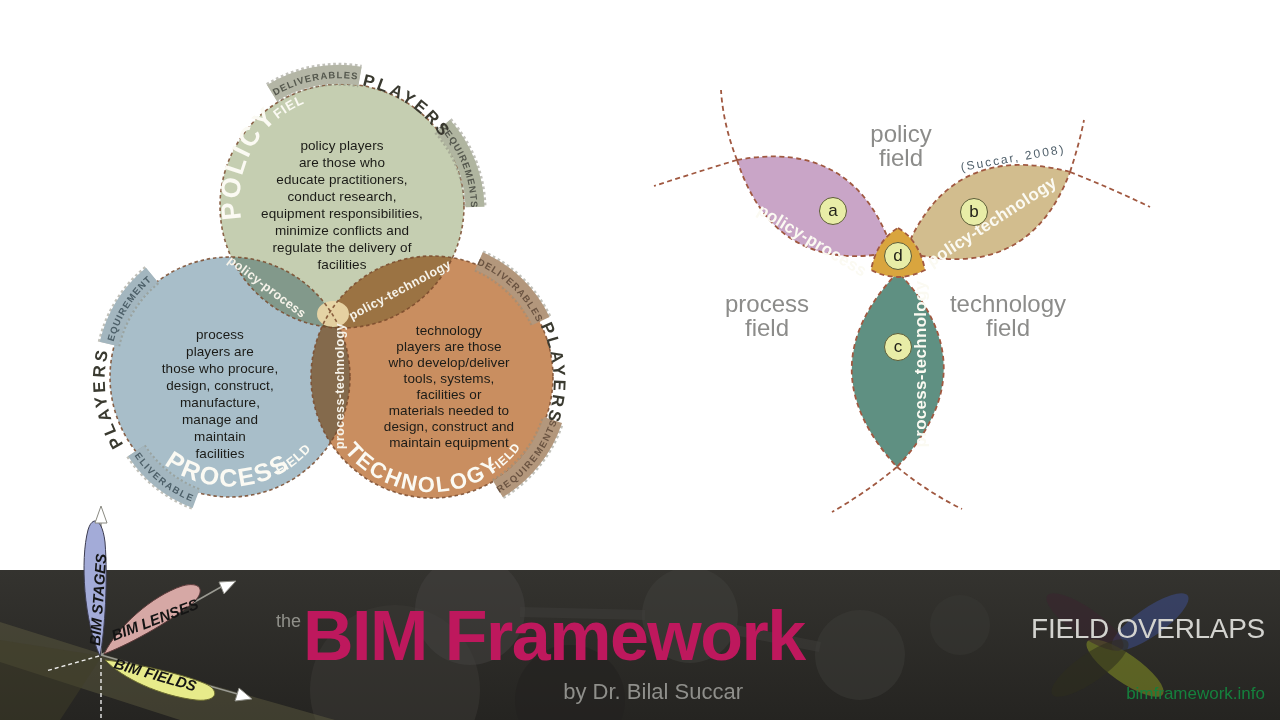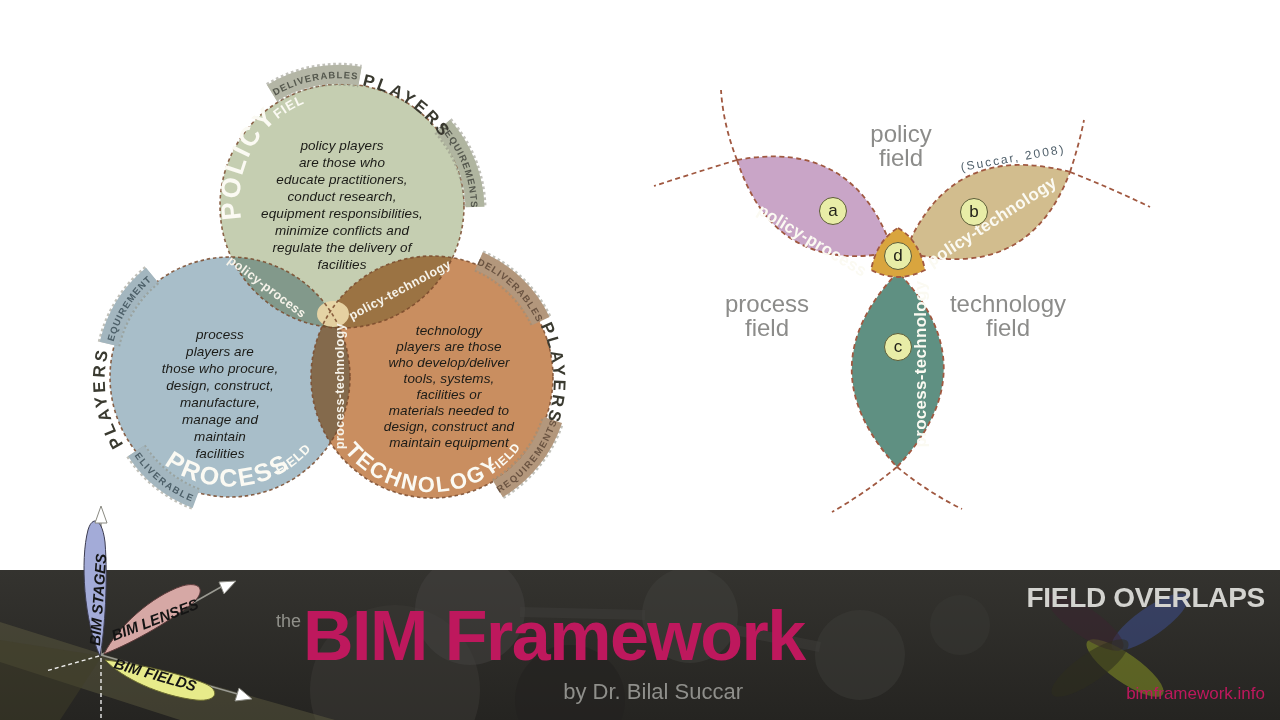--- a/index.html
+++ b/index.html
@@ -4,21 +4,21 @@
 <style>
   html,body{margin:0;padding:0;}
   body{width:1280px;height:720px;overflow:hidden;background:#ffffff;
        font-family:"Liberation Sans","DejaVu Sans",sans-serif;}
   .canvas{position:relative;width:1280px;height:720px;background:#ffffff;}
   .abs{position:absolute;}
 
   
   .desc{position:absolute;text-align:center;color:#1b1b17;font-size:13.5px;
         line-height:17px;font-weight:400;letter-spacing:.1px;}
-  .desc div{white-space:nowrap;font-style:italic;}
+  .desc div{white-space:nowrap;}
   .desc.tech{line-height:16px;}
 
   
   .ov-label{position:absolute;width:160px;text-align:center;color:#f6f3ea;
             font-size:12.5px;font-weight:700;letter-spacing:.4px;}
 
   
   .field-label{position:absolute;width:150px;text-align:center;color:#8c8c8a;
                font-size:24px;line-height:24px;font-weight:400;}
   .lens-label{position:absolute;width:190px;text-align:center;color:#fbfaf2;
@@ -29,23 +29,23 @@
          background:#e8eda7;border:1.5px solid #5c5c38;box-sizing:border-box;
          color:#23231a;font-size:17px;line-height:25px;text-align:center;}
 
   
   .footer{position:absolute;left:0;top:570px;width:1280px;height:150px;
           background:linear-gradient(#34332f,#252421);}
   .f-the{position:absolute;left:276px;top:611px;font-size:18px;color:#90908a;}
   .f-title{position:absolute;left:303px;top:601px;font-size:70px;line-height:70px;
            letter-spacing:-1.5px;color:#be185d;font-weight:700;text-align:right;}
   .f-byline{position:absolute;right:537px;top:679px;font-size:22px;color:#8f8f8b;}
-  .f-topic{position:absolute;right:15px;top:582px;font-size:28px;letter-spacing:-.3px;
-           color:#d3d3cf;font-weight:700;}
-  .f-site{position:absolute;right:15px;top:684px;font-size:17px;color:#be185d;}
+  .f-topic{position:absolute;right:15px;top:613px;font-size:28px;letter-spacing:-.3px;
+           color:#d3d3cf;font-weight:400;}
+  .f-site{position:absolute;right:15px;top:684px;font-size:17px;color:#15803d;}
 
   svg text{font-family:"Liberation Sans","DejaVu Sans",sans-serif;}
   .tabtext{font-size:9.5px;letter-spacing:1.3px;font-weight:700;}
   .players{font-size:17px;letter-spacing:3px;font-weight:700;fill:#3a3a30;}
   .bigname{font-weight:700;fill:#fbfaf3;letter-spacing:2px;}
   .smallname{font-weight:700;fill:#fbfaf3;letter-spacing:1px;}
   .axis-label{font-size:15px;font-weight:700;font-style:italic;fill:#141414;}
 </style>
 </head>
 <body>

